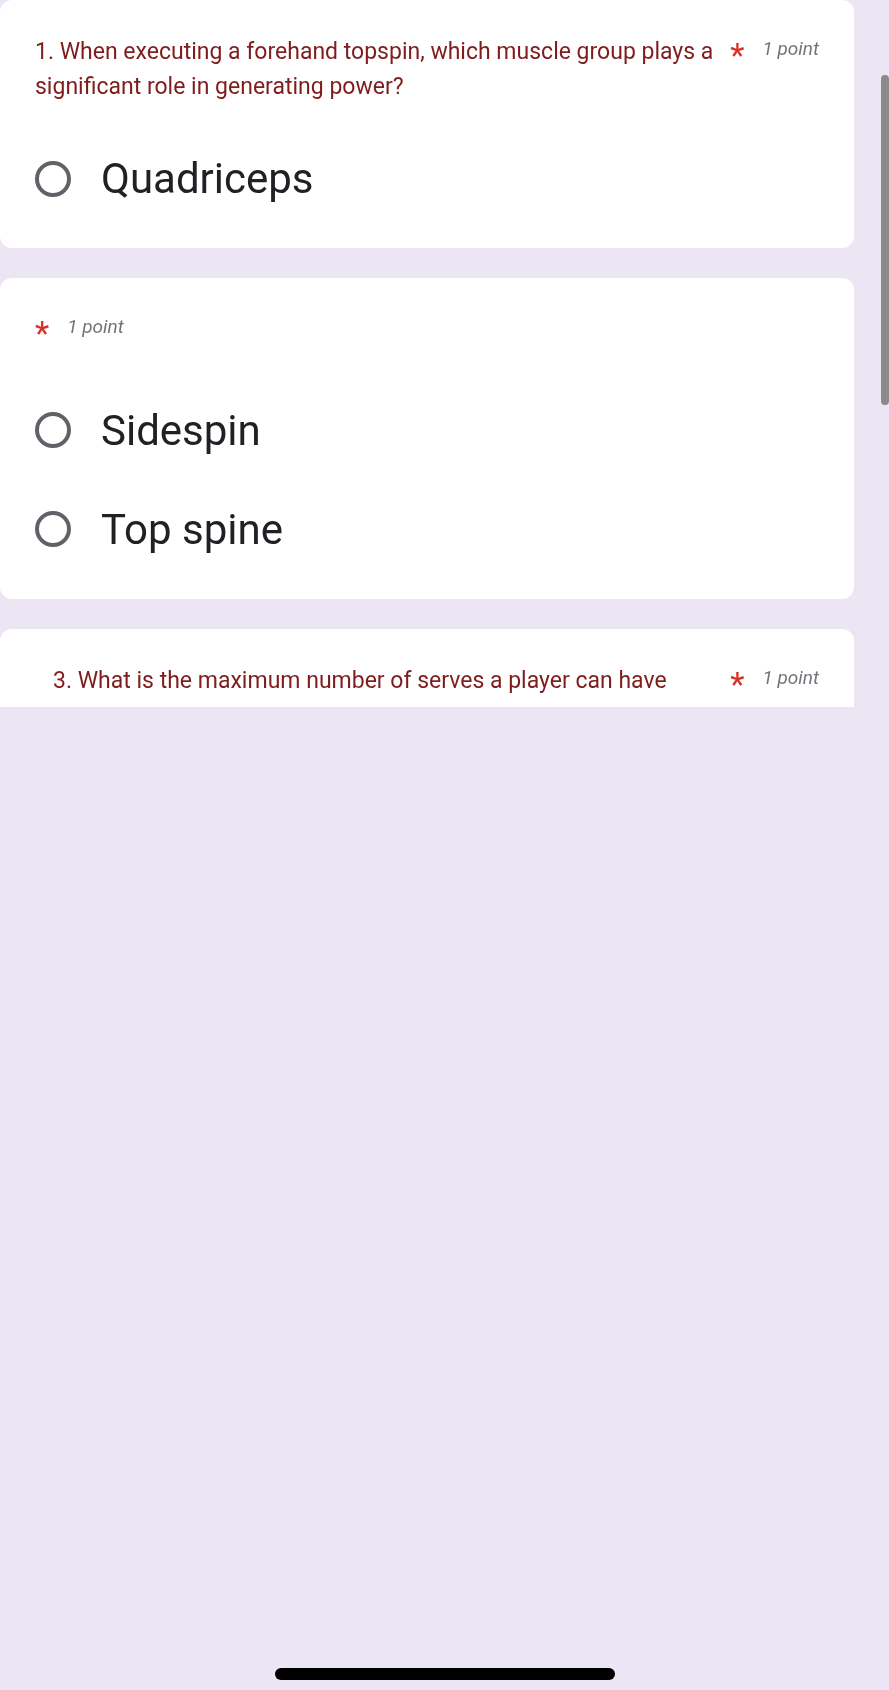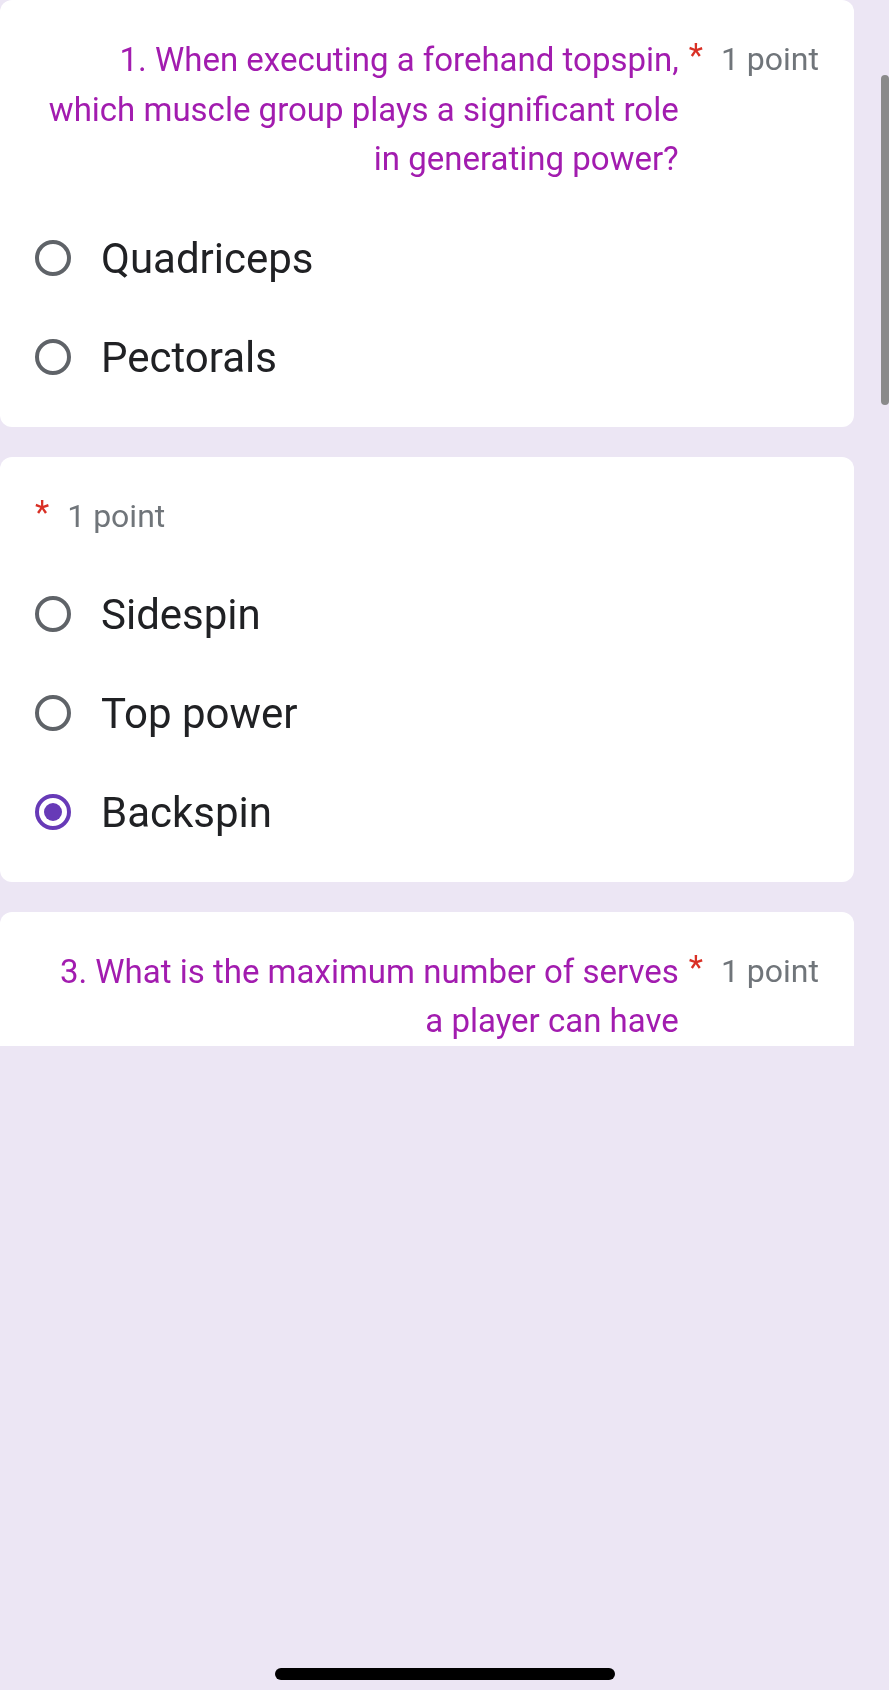--- a/index.html
+++ b/index.html
@@ -40,40 +40,40 @@
       padding-top: 18px;
     }
     
     .question-header {
       display: flex;
       align-items: flex-start;
       margin-bottom: 50px;
     }
     
     .question-text {
-      font-size: 33px;
-      color: #a21caf;
+      font-size: 23px;
+      color: #7f1d1d;
       line-height: 1.5;
       flex: 1;
       padding-right: 10px;
-      text-align: right;
     }
     
     .required-asterisk {
       color: #d93025;
       font-size: 33px;
       margin-right: 18px;
       line-height: 1.3;
     }
     
     .points {
       color: #70757a;
-      font-size: 32px;
+      font-size: 19px;
       white-space: nowrap;
       line-height: 1.5;
+      font-style: italic;
     }
     
     .option-row {
       display: flex;
       align-items: center;
       margin-bottom: 50px;
     }
     
     .option-row:last-child {
       margin-bottom: 0;
@@ -136,42 +136,34 @@
 <div class="card">
   <div class="question-header">
     <div class="question-text">1. When executing a forehand topspin, which muscle group plays a significant role in generating power?</div>
     <span class="required-asterisk">*</span>
     <span class="points">1 point</span>
   </div>
   <div class="option-row">
     <div class="radio"></div>
     <span class="option-label">Quadriceps</span>
   </div>
-  <div class="option-row">
-    <div class="radio"></div>
-    <span class="option-label">Pectorals</span>
-  </div>
 </div>
 
 <div class="card">
   <div class="question-header">
     <span class="required-asterisk">*</span>
     <span class="points">1 point</span>
   </div>
   <div class="option-row">
     <div class="radio"></div>
     <span class="option-label">Sidespin</span>
   </div>
   <div class="option-row">
     <div class="radio"></div>
-    <span class="option-label">Top power</span>
-  </div>
-  <div class="option-row">
-    <div class="radio selected"></div>
-    <span class="option-label">Backspin</span>
+    <span class="option-label">Top spine</span>
   </div>
 </div>
 
 <div class="card-partial">
   <div class="question-header" style="margin-bottom: 0;">
     <div class="question-text">3. What is the maximum number of serves a player can have</div>
     <span class="required-asterisk">*</span>
     <span class="points">1 point</span>
   </div>
 </div>

